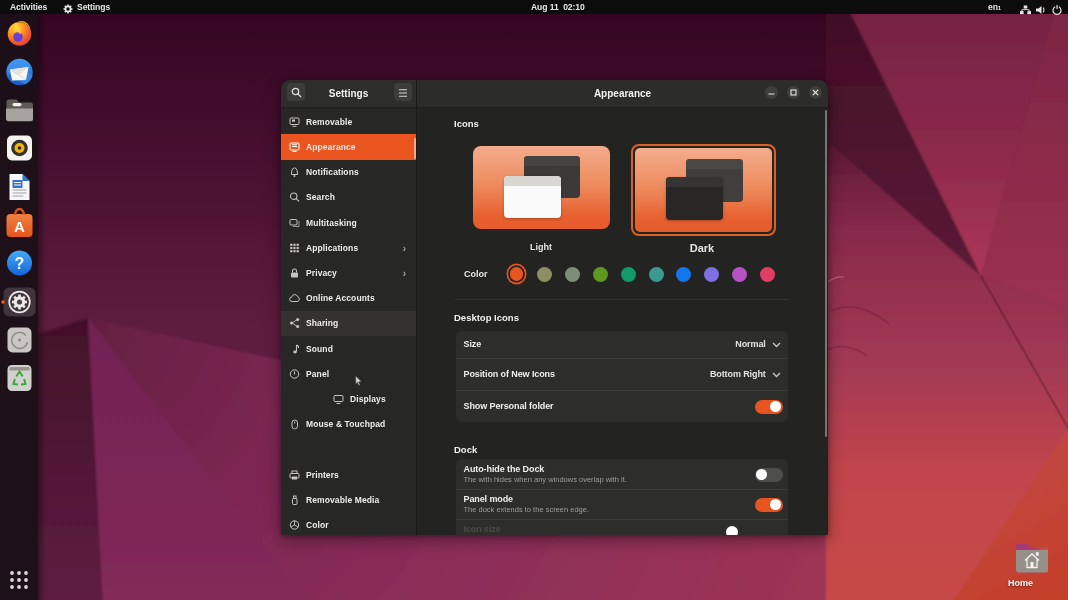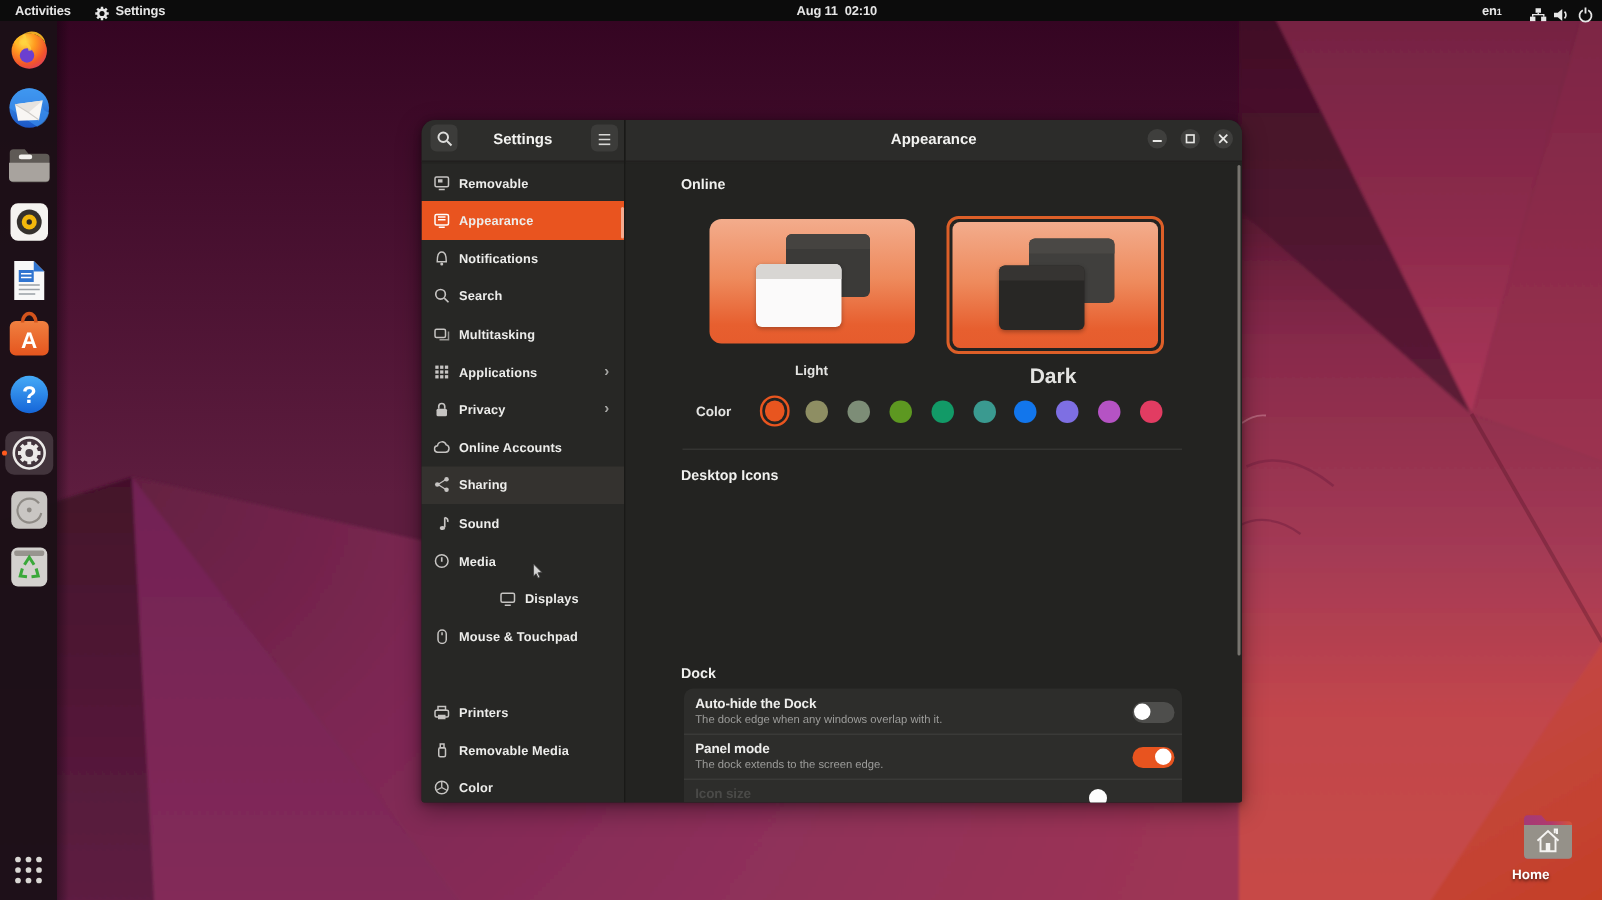--- a/index.html
+++ b/index.html
@@ -412,21 +412,21 @@
           <ellipse cx="6" cy="8.5" rx="1.8" ry="1.4" fill="#c6c4c2"></ellipse>
           <path d="M7.5,1.5 q2.5,0.5 2,3" stroke="#c6c4c2" stroke-width="1.1" fill="none"></path>
         </svg>
         <span class="lab">Sound</span>
       </div>
 <div class="srow" style="top:252.2px;">
         <svg class="ic" viewBox="0 0 11 11">
           <circle cx="5.5" cy="5.5" r="4.2" stroke="#c6c4c2" stroke-width="1" fill="none"></circle>
           <line x1="5.5" y1="3" x2="5.5" y2="6" stroke="#c6c4c2" stroke-width="1.1"></line>
         </svg>
-        <span class="lab">Media</span>
+        <span class="lab">Panel</span>
       </div>
 <div class="srow" style="top:277.4px;margin-left:44px;">
         <svg class="ic" viewBox="0 0 11 11">
           <rect x="1" y="2" width="9" height="6" rx="1" stroke="#c6c4c2" stroke-width="1" fill="none"></rect>
           <line x1="3.5" y1="10" x2="7.5" y2="10" stroke="#c6c4c2" stroke-width="1"></line>
         </svg>
         <span class="lab">Displays</span>
       </div>
 <div class="srow" style="top:302.6px;">
         <svg class="ic" viewBox="0 0 11 11">
@@ -455,56 +455,74 @@
           <circle cx="5.5" cy="5.5" r="4.2" stroke="#c6c4c2" stroke-width="1" fill="none"></circle>
           <line x1="5.5" y1="5.5" x2="5.5" y2="1.3" stroke="#c6c4c2" stroke-width="0.9"></line>
           <line x1="5.5" y1="5.5" x2="9.2" y2="7.5" stroke="#c6c4c2" stroke-width="0.9"></line>
           <line x1="5.5" y1="5.5" x2="1.8" y2="7.5" stroke="#c6c4c2" stroke-width="0.9"></line>
         </svg>
         <span class="lab">Color</span>
       </div>
 </div>
  
  <div id="content">
-<div class="sect" style="left:37px; top:118px; top:9px;">Online</div>
+<div class="sect" style="left:37px; top:118px; top:9px;">Icons</div>
 <div class="abs" style="left:56px; top:37px; width:137px; height:83px; border-radius:8px; background:linear-gradient(180deg,#f3ac8c 0%,#ee8a5c 48%,#e75f2f 85%,#e65c2d 100%);">
  <div class="abs" style="left:51px; top:10px; width:56px; height:42px; border-radius:4px; background:#3b3a38;"></div>
  <div class="abs" style="left:51px; top:10px; width:56px; height:10px; border-radius:4px 4px 0 0; background:#454340;"></div>
  <div class="abs" style="left:31px; top:30px; width:57px; height:42px; border-radius:4px; background:#fbfafa; box-shadow:0 1px 3px rgba(0,0,0,0.25);"></div>
  <div class="abs" style="left:31px; top:30px; width:57px; height:10px; border-radius:4px 4px 0 0; background:#d8d6d3;"></div>
 </div>
 <div class="abs" style="left:214px; top:34.5px; width:145px; height:92px; border-radius:8px; border:2px solid #dd5f28; background:#232321;">
  <div class="abs" style="left:2px; top:2px; width:137px; height:84px; border-radius:5px; background:linear-gradient(180deg,#f3ac8c 0%,#ee8a5c 48%,#e75f2f 85%,#e65c2d 100%);">
   <div class="abs" style="left:51px; top:11px; width:57px; height:43px; border-radius:4px; background:#403f3d;"></div>
   <div class="abs" style="left:51px; top:11px; width:57px; height:10px; border-radius:4px 4px 0 0; background:#4a4845;"></div>
   <div class="abs" style="left:31px; top:29px; width:57px; height:43px; border-radius:4px; background:#282725; box-shadow:0 1px 3px rgba(0,0,0,0.3);"></div>
   <div class="abs" style="left:31px; top:29px; width:57px; height:10px; border-radius:4px 4px 0 0; background:#363432;"></div>
  </div>
 </div>
 <div class="abs" style="left:84px; top:133px; width:80px; text-align:center; font-size:9px; font-weight:bold; color:#e4e4e2;">Light</div>
-<div class="abs" style="left:245px; top:133px; width:80px; text-align:center; font-size:14px; font-weight:bold; color:#e4e4e2;">Dark</div>
+<div class="abs" style="left:245px; top:133px; width:80px; text-align:center; font-size:11px; font-weight:bold; color:#e4e4e2;">Dark</div>
 <div class="abs" style="left:47px; top:160px; font-size:9px; font-weight:bold; color:#e4e4e2;">Color</div>
 <div class="abs" style="left:93.3px; top:158.4px; width:13.2px; height:13.2px; border-radius:50%; background:#e8551f; box-shadow:0 0 0 1.8px #232321, 0 0 0 3.4px #e8551f;"></div>
 <div class="abs" style="left:120.2px; top:157.5px; width:15px; height:15px; border-radius:50%; background:#8e8e63;"></div>
 <div class="abs" style="left:148.1px; top:157.5px; width:15px; height:15px; border-radius:50%; background:#7d8d77;"></div>
 <div class="abs" style="left:175.9px; top:157.5px; width:15px; height:15px; border-radius:50%; background:#5d9821;"></div>
 <div class="abs" style="left:203.7px; top:157.5px; width:15px; height:15px; border-radius:50%; background:#129a67;"></div>
 <div class="abs" style="left:231.5px; top:157.5px; width:15px; height:15px; border-radius:50%; background:#3a9a90;"></div>
 <div class="abs" style="left:259.4px; top:157.5px; width:15px; height:15px; border-radius:50%; background:#1276ec;"></div>
 <div class="abs" style="left:287.2px; top:157.5px; width:15px; height:15px; border-radius:50%; background:#7e6fe3;"></div>
 <div class="abs" style="left:315.0px; top:157.5px; width:15px; height:15px; border-radius:50%; background:#b553c4;"></div>
 <div class="abs" style="left:342.9px; top:157.5px; width:15px; height:15px; border-radius:50%; background:#e23c62;"></div>
 <div class="abs" style="left:38px; top:190px; width:333px; height:1px; background:#343432;"></div>
 <div class="sect" style="left:37px; top:203px;">Desktop Icons</div>
+<div class="card" style="left:38.5px; top:222px; width:332.5px; height:91px;">
+ <div class="rowsep" style="top:27px;"></div>
+ <div class="rowsep" style="top:58.8px;"></div>
+ <div class="rlab" style="left:8px; top:8px;">Size</div>
+ <div class="rval" style="right:22.3px; top:8px;">Normal</div>
+ <svg class="abs" style="right:7px; top:11px;" width="9" height="6" viewBox="0 0 9 6">
+          <path d="M1,1 l3.5,3.5 L8,1" stroke="#c8c8c6" stroke-width="1.3" fill="none"></path>
+        </svg>
+ <div class="rlab" style="left:8px; top:37.5px;">Position of New Icons</div>
+ <div class="rval" style="right:22.3px; top:37.5px;">Bottom Right</div>
+ <svg class="abs" style="right:7px; top:40.5px;" width="9" height="6" viewBox="0 0 9 6">
+          <path d="M1,1 l3.5,3.5 L8,1" stroke="#c8c8c6" stroke-width="1.3" fill="none"></path>
+        </svg>
+ <div class="rlab" style="left:8px; top:69.5px;">Show Personal folder</div>
+ <div class="toggle" style="left:299px; top:68.5px; background:#e8541f;">
+          <div class="tknob" style="left:15.5px;"></div>
+        </div>
+</div>
 <div class="sect" style="left:37px; top:334.5px;">Dock</div>
 <div class="card" style="left:38.5px; top:350px; width:332.5px; height:76px; border-radius:6px 6px 0 0;">
  <div class="rowsep" style="top:30.1px;"></div>
  <div class="rowsep" style="top:59.7px;"></div>
  <div class="rlab" style="left:8px; top:4.5px;">Auto-hide the Dock</div>
- <div class="rsub" style="left:8px; top:16px;">The dock edge when any windows overlap with it.</div>
+ <div class="rsub" style="left:8px; top:16px;">The with hides when any windows overlap with it.</div>
  <div class="toggle" style="left:299px; top:8.6px; background:#4e4e4c;">
           <div class="tknob" style="left:1.5px;"></div>
         </div>
  <div class="rlab" style="left:8px; top:34.6px;">Panel mode</div>
  <div class="rsub" style="left:8px; top:46.1px;">The dock extends to the screen edge.</div>
  <div class="toggle" style="left:299px; top:38.6px; background:#e8541f;">
           <div class="tknob" style="left:15.5px;"></div>
         </div>
  <div class="rlab" style="left:8px; top:64.5px; color:#4a4a48;">Icon size</div>
  <div class="abs" style="left:270.5px; top:67px; width:12px; height:12px; border-radius:50%; background:#fdfdfd;"></div>

